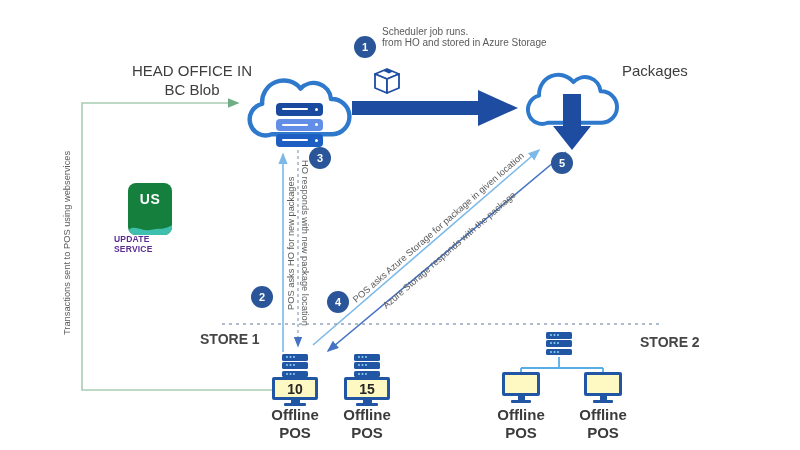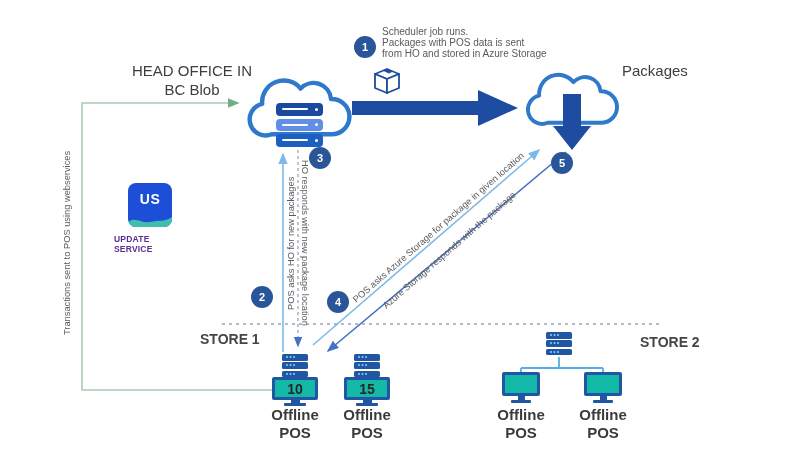--- a/index.html
+++ b/index.html
@@ -24,28 +24,28 @@
   .srv-l .bar::after{content:"";position:absolute;left:6px;top:5.2px;width:26px;height:2.2px;background:#fff;border-radius:1px;}
   .srv-l .b1{background:#1A49A0;}
   .srv-l .b2{background:#638EE8;}
   .srv-l .b3{background:#1C5EC2;}
   
   .srv-s{width:26px;}
   .srv-s .bar{position:relative;height:6.5px;background:#2156A5;border-radius:1.5px;margin-bottom:1.8px;}
   .srv-s .bar::before{content:"";position:absolute;left:3.5px;top:2.2px;width:2px;height:2px;border-radius:50%;
          background:#8FD0F2;box-shadow:3.5px 0 0 #8FD0F2,7px 0 0 #8FD0F2;}
   
-  .mon{background:#14b8a6;border:3.5px solid #2156A5;border-radius:2px;display:flex;
+  .mon{background:#fef9c3;border:3.5px solid #2156A5;border-radius:2px;display:flex;
        align-items:center;justify-content:center;font-weight:600;font-size:14px;color:#262626;box-sizing:border-box;}
   .mon-neck{background:#2156A5;margin:0 auto;}
   .mon-base{background:#2156A5;margin:0 auto;border-radius:1px;}
   .pos-label{font-weight:bold;font-size:15px;line-height:1.18;color:#3B3B3B;text-align:center;}
   .store-label{font-weight:bold;font-size:14px;color:#454545;}
   
-  .us-icon{width:44px;height:44px;border-radius:8px;background:#1d4ed8;position:relative;overflow:hidden;}
+  .us-icon{width:44px;height:52px;border-radius:8px;background:#15803d;position:relative;overflow:hidden;}
   .us-text{position:absolute;top:8px;width:100%;text-align:center;color:#fff;font-weight:bold;font-size:14px;letter-spacing:.5px;}
   .us-wave{position:absolute;bottom:0;left:0;}
   .us-label{font-weight:bold;font-size:8.5px;color:#5C2D91;text-align:left;letter-spacing:.2px;}
 </style>
 </head>
 <body>
 
 <div class="canvas">
 
   <svg class="layer" width="800" height="450">
@@ -106,21 +106,20 @@
   </div>
 
   <div class="abs badge" style="left:354px;top:36px;">1</div>
   <div class="abs badge" style="left:251px;top:286px;">2</div>
   <div class="abs badge" style="left:309px;top:147px;">3</div>
   <div class="abs badge" style="left:327px;top:291px;">4</div>
   <div class="abs badge" style="left:551px;top:152px;">5</div>
 
   <div class="abs note" style="left:382px;top:26px;">
     <div>Scheduler job runs.</div>
-    <div>Packages with POS data is sent</div>
     <div>from HO and stored in Azure Storage</div>
   </div>
 
   <div class="abs vtext vup" style="left:62px;top:130px;height:205px;">Transactions sent to POS using webservices</div>
   <div class="abs vtext vup" style="left:286px;top:184px;height:126px;">POS asks HO for new packages</div>
   <div class="abs vtext vdown" style="left:300px;top:160px;height:170px;">HO responds with new package location</div>
 
   <div class="abs diag" style="left:351px;top:297px;">POS asks Azure Storage for package in given location</div>
   <div class="abs diag" style="left:381px;top:303px;">Azure Storage responds with the package</div>
 

